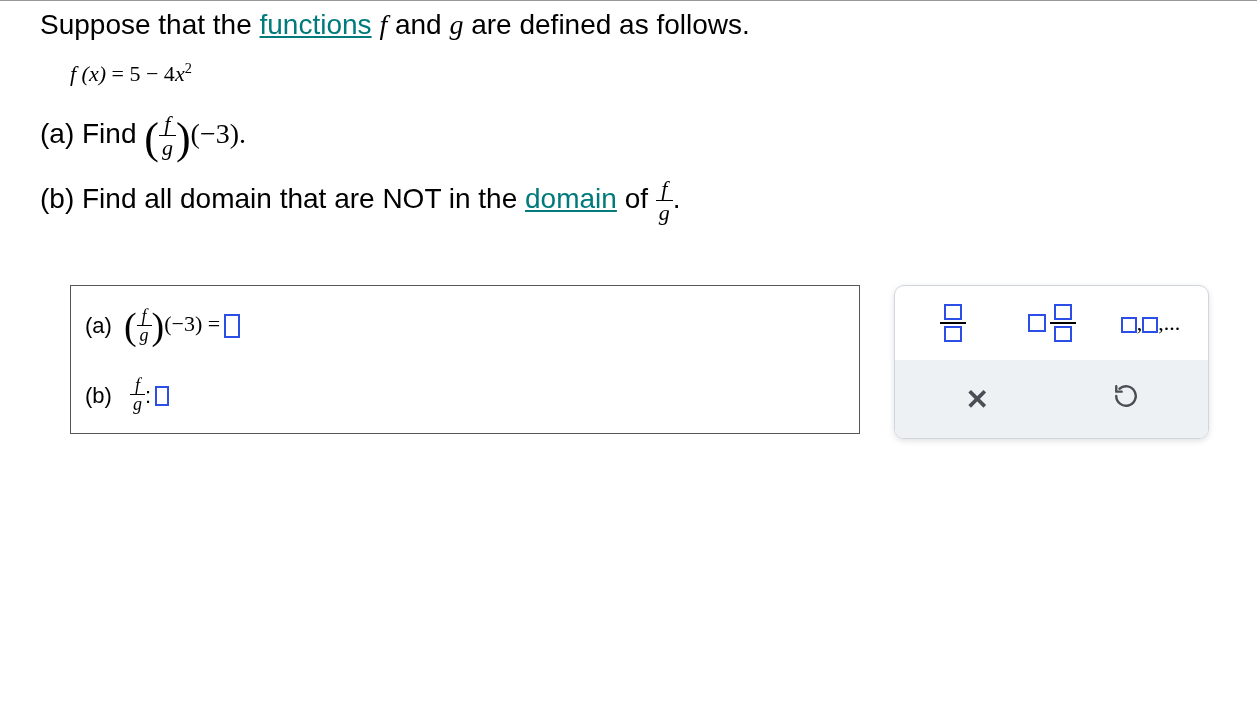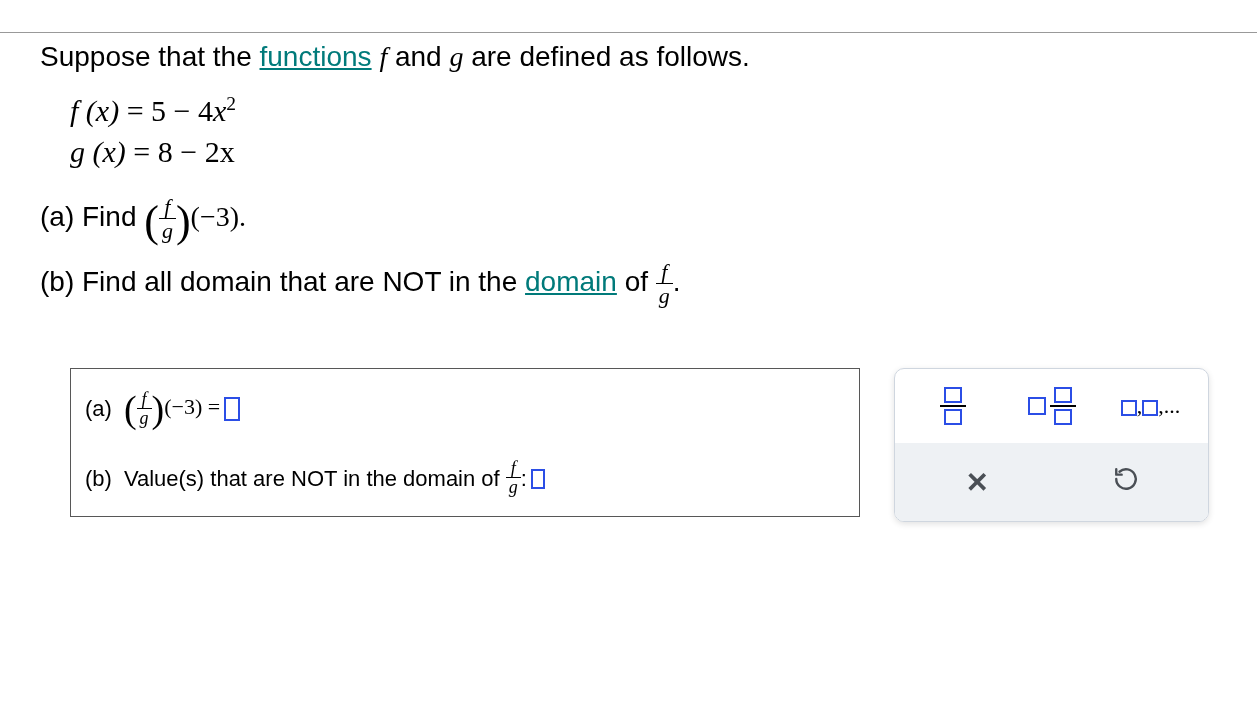--- a/index.html
+++ b/index.html
@@ -5,24 +5,24 @@
   * { box-sizing: border-box; }
   body {
     margin: 0;
     font-family: Arial, Helvetica, sans-serif;
     font-size: 28px;
     color: #000;
     background: #fff;
     padding: 0;
     width: 1257px;
   }
-  .content { padding: 8px 30px 20px 40px; border-top: 1px solid #999; margin-top: 32px; }
+  .content { padding: 8px 30px 20px 40px; border-top: 1px solid #999; }
   .intro { margin: 0 0 18px 0; }
   .link { color: #007a7a; text-decoration: underline; }
-  .defs { margin: 0 0 24px 30px; font-family: 'Times New Roman', Times, serif; font-size: 30px; font-style: italic; }
+  .defs { margin: 0 0 24px 30px; font-family: 'Times New Roman', Times, serif; font-size: 22px; font-style: italic; }
   .defs .row { line-height: 1.35; }
   sup { font-size: 0.65em; vertical-align: super; font-style: normal;}
   .part { margin: 0 0 14px 0; }
   .math { font-family: 'Times New Roman', Times, serif; font-style: italic; }
   .lp { font-size: 44px; vertical-align: -10px; font-style: normal;}
   .frac { display: inline-block; vertical-align: middle; text-align: center; font-style: italic;}
   .frac .n { display:block; border-bottom: 1.5px solid #000; padding: 0 3px; font-size: 22px; line-height:1;}
   .frac .d { display:block; padding: 0 3px; font-size: 22px; line-height:1.1;}
   .frac-sm .n, .frac-sm .d { font-size: 18px; }
   .arg { font-style: normal; }
@@ -78,23 +78,20 @@
 <div class="content">
 
   <p class="intro">
     <span>Suppose that the </span><span class="link">functions</span><span> </span><span class="math">f</span><span> and </span><span class="math">g</span><span> are defined as follows.</span>
   </p>
 
   <div class="defs">
     <div class="row">
       <span>f (x)</span><span style="font-style:normal"> = </span><span style="font-style:normal">5 − 4</span><span>x</span><sup>2</sup>
     </div>
-    <div class="row">
-      <span>g (x)</span><span style="font-style:normal"> = </span><span style="font-style:normal">8 − 2x</span>
-    </div>
   </div>
 
   <p class="part">
     <span>(a) Find </span>
     <span class="math">
       <span class="lp">(</span><span class="frac"><span class="n">f</span><span class="d">g</span></span><span class="lp">)</span><span class="arg">(−3).</span>
     </span>
   </p>
 
   <p class="part">
@@ -108,21 +105,21 @@
       <div class="line">
         <span class="lbl">(a)</span>
         <span class="math">
           <span class="lp" style="font-size:38px;vertical-align:-8px">(</span><span class="frac frac-sm"><span class="n">f</span><span class="d">g</span></span><span class="lp" style="font-size:38px;vertical-align:-8px">)</span><span class="arg">(−3)</span>
           <span style="font-style:normal"> = </span>
         </span>
         <span class="ph"></span>
       </div>
       <div class="line">
         <span class="lbl">(b)</span>
-        <span>Value(s) that are NOT in the domain of </span>&nbsp;
+        &nbsp;
         <span class="math"><span class="frac frac-sm"><span class="n">f</span><span class="d">g</span></span></span>
         <span> : </span>
         <span class="ph ph-sm"></span>
       </div>
     </div>
 
     <div class="toolbox">
       <div class="tool-row top">
         <span class="tool-btn">
           <span class="tfrac">

